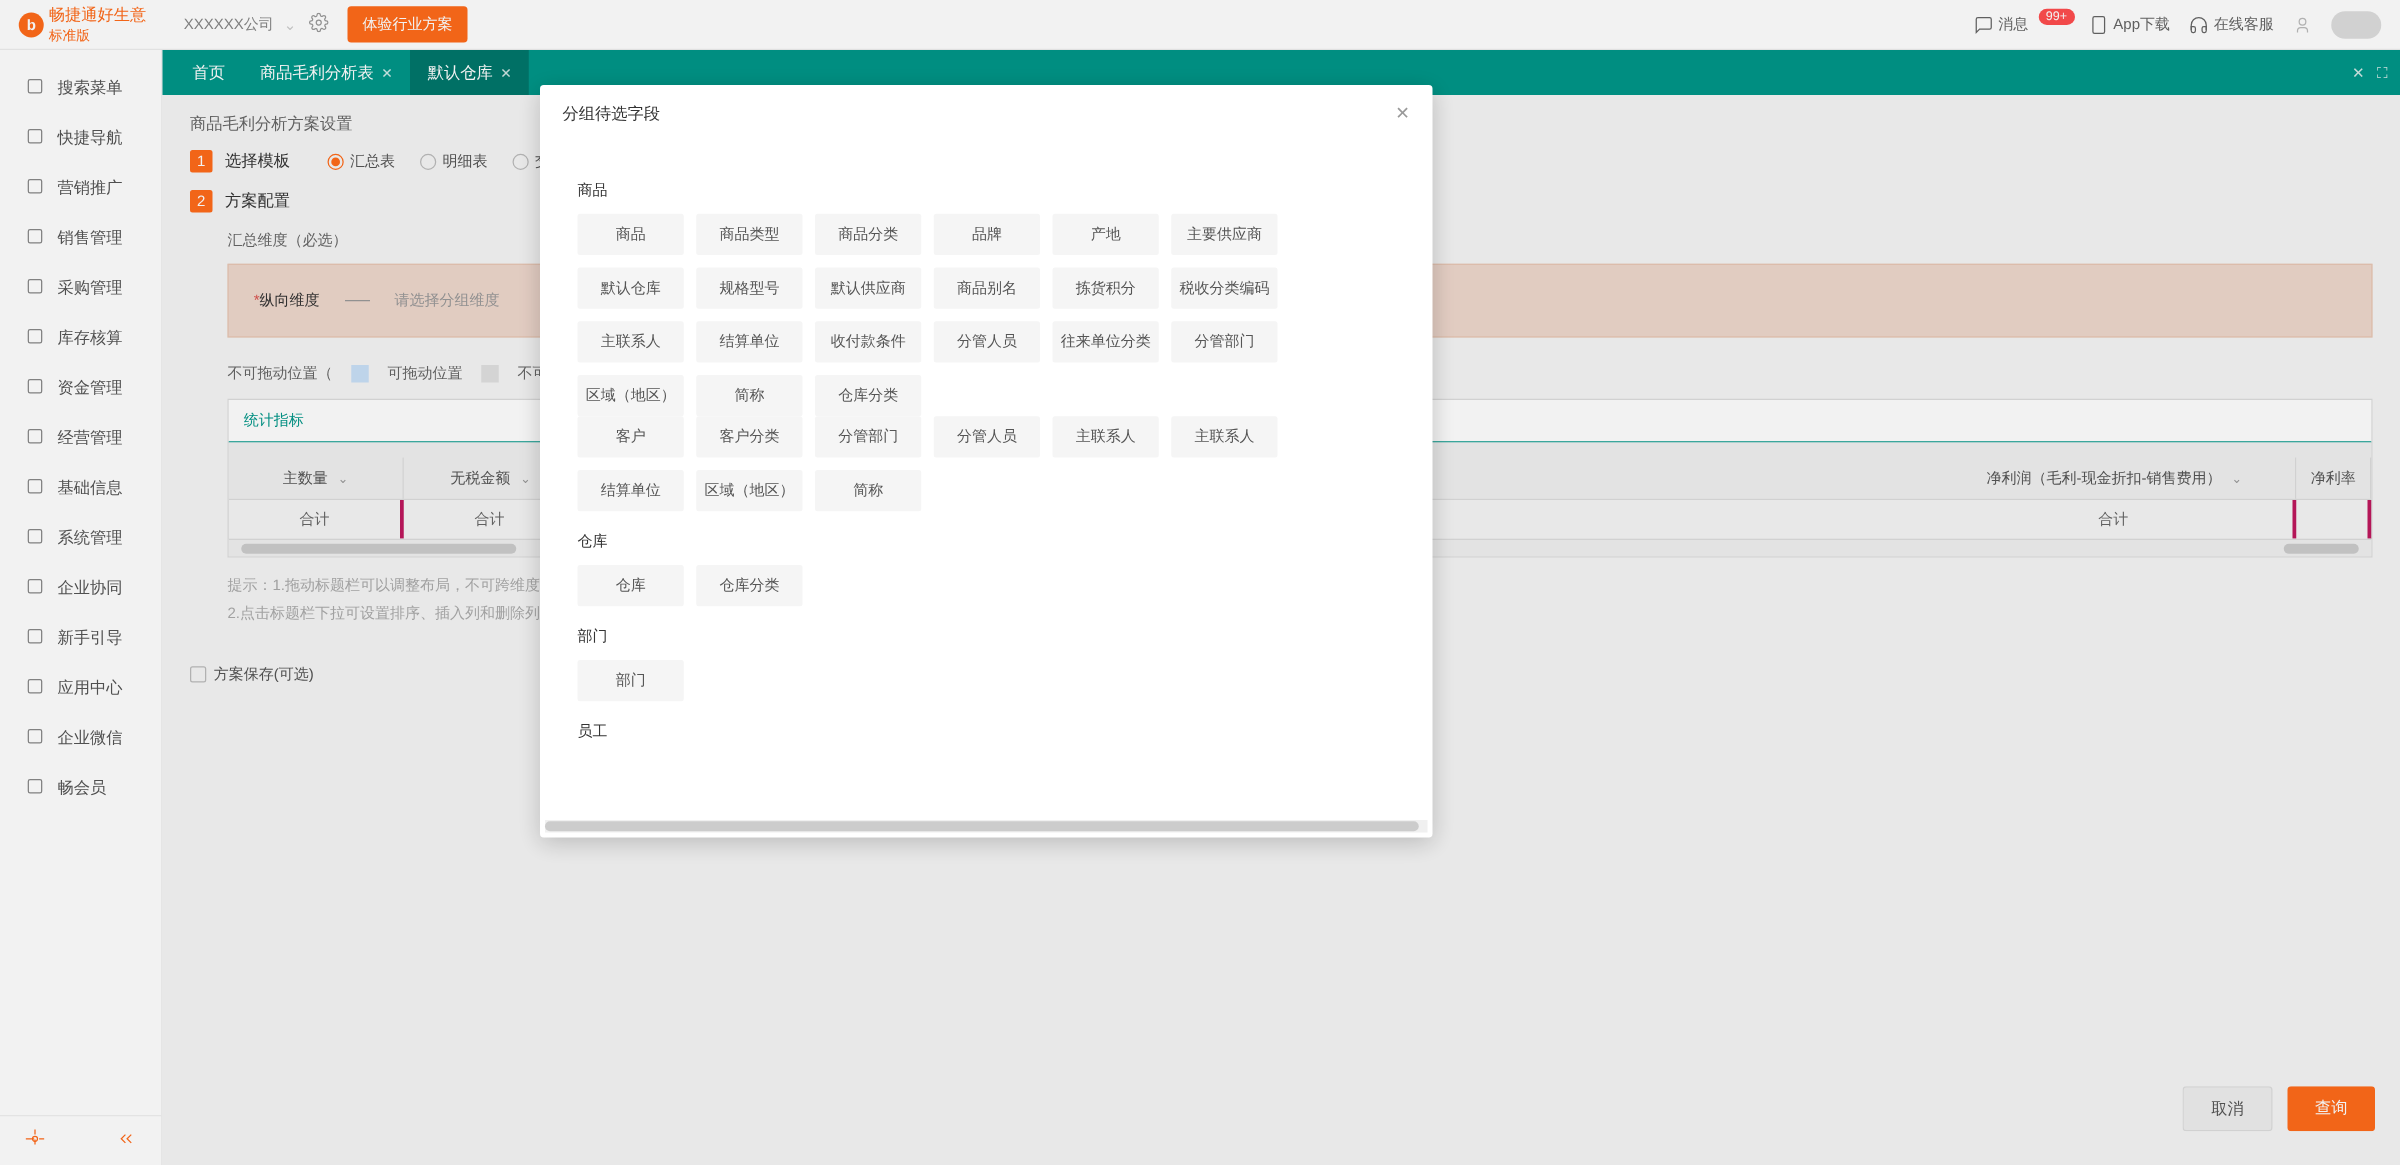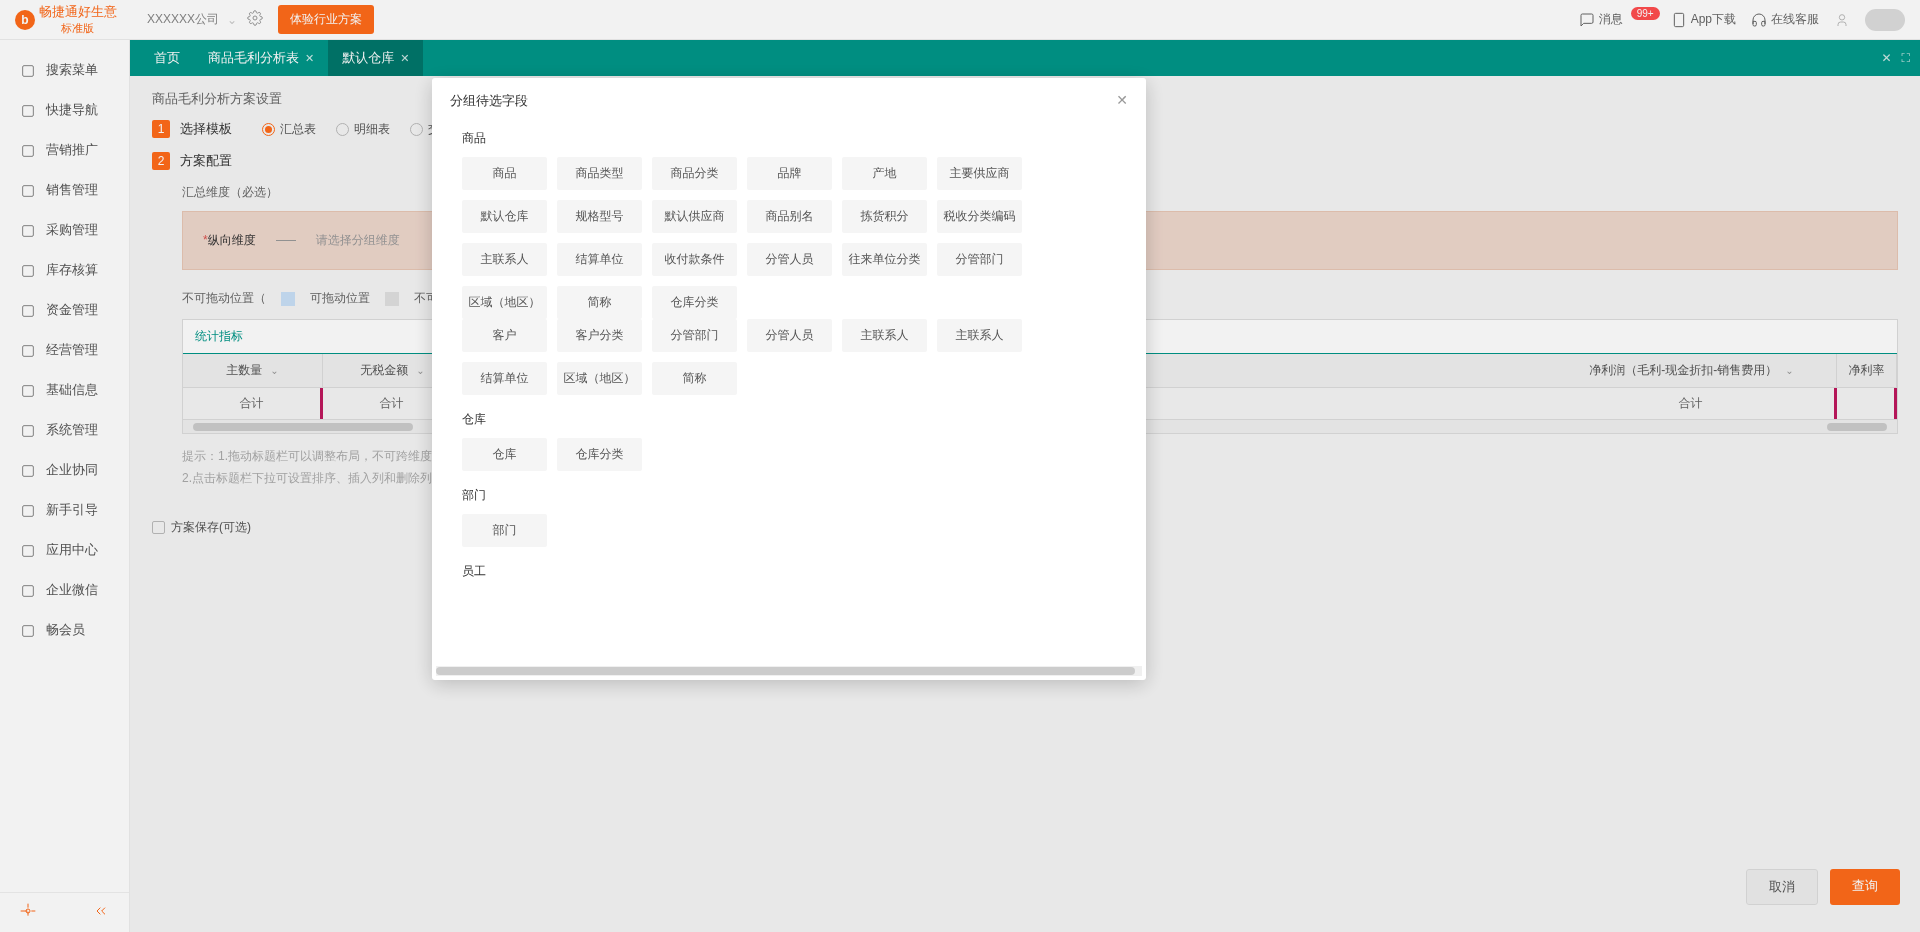--- a/index.html
+++ b/index.html
@@ -3,37 +3,37 @@
 <meta charset="utf-8">
 <style>
 * { margin: 0; padding: 0; box-sizing: border-box; }
 body { font-family: "Microsoft YaHei", Arial, sans-serif; font-size: 12px; color: #333; background: #f5f5f5; overflow: hidden; }
 
 
 .top-header { height: 40px; background: #fff; display: flex; align-items: center; padding: 0 15px; border-bottom: 1px solid #eee; }
 .logo { display: flex; align-items: center; gap: 4px; }
 .logo-icon { width: 20px; height: 20px; background: #ff6b1a; border-radius: 50%; display: flex; align-items: center; justify-content: center; color: #fff; font-weight: bold; }
 .logo-text { color: #ff6b1a; font-size: 13px; font-weight: 500; }
-.logo-sub { color: #ff6b1a; font-size: 11px; margin-left: 22px; }
+.logo-sub { color: #ff6b1a; font-size: 11px; margin-left: 0; }
 .company-select { margin-left: 30px; color: #888; display: flex; align-items: center; gap: 8px; }
 .chevron { color: #ccc; }
 .gear { color: #999; margin-left: 10px; }
 .experience-btn { margin-left: 15px; background: #ff6b1a; color: #fff; padding: 6px 12px; border-radius: 3px; font-size: 12px; }
 .header-right { margin-left: auto; display: flex; align-items: center; gap: 15px; color: #666; font-size: 12px; }
 .badge-99 { background: #ff4d4f; color: #fff; border-radius: 8px; padding: 1px 6px; font-size: 10px; position: relative; top: -6px; left: 4px; }
 .header-item { display: flex; align-items: center; gap: 4px; }
 .avatar-grey { width: 40px; height: 22px; background: #ddd; border-radius: 11px; }
 
 
 .layout { display: flex; height: calc(100vh - 40px); }
 
 
 .sidebar { width: 130px; background: #fff; border-right: 1px solid #eee; display: flex; flex-direction: column; }
 .sidebar-items { flex: 1; padding-top: 10px; }
-.sidebar-item { display: flex; align-items: flex-end; gap: 10px; padding: 11px 20px; color: #555; font-size: 13px; }
+.sidebar-item { display: flex; align-items: flex-start; gap: 10px; padding: 11px 20px; color: #555; font-size: 13px; }
 .sidebar-icon { width: 16px; height: 16px; color: #888; display: flex; align-items: center; justify-content: center; }
 .sidebar-footer { display: flex; justify-content: space-between; padding: 10px 20px; border-top: 1px solid #f0f0f0; color: #ff6b1a; }
 
 
 .main { flex: 1; display: flex; flex-direction: column; background: #f5f5f5; }
 .tabs-bar { height: 36px; background: #009688; display: flex; align-items: center; color: #fff; padding: 0 10px; position: relative; }
 .tab { padding: 0 14px; height: 36px; display: flex; align-items: center; gap: 6px; font-size: 13px; }
 .tab.active { background: #00776b; }
 .tab-close { font-size: 11px; opacity: 0.8; }
 .tabs-right { margin-left: auto; display: flex; gap: 10px; color: #cfe8e5; }
@@ -59,21 +59,21 @@
 .dim-placeholder { color: #999; }
 
 .template-row { display: flex; align-items: center; gap: 15px; margin-bottom: 12px; color: #666; }
 .legend-box { width: 14px; height: 14px; display: inline-block; }
 .legend-blue { background: #c9e0f7; }
 .legend-grey { background: #e0e0e0; }
 
 .table-wrap { border: 1px solid #ddd; }
 .table-header-green { background: #fff; border-bottom: 1px solid #009688; padding: 8px 12px; color: #009688; font-size: 12px; }
 .table-cols { display: flex; background: #f0f0f0; border-bottom: 1px solid #ddd; }
-.table-col { flex: 0 0 140px; padding: 8px 10px; display: flex; justify-content: center; align-items: center; gap: 8px; border-right: 1px solid #ddd; color: #555; }
+.table-col { flex: 0 0 140px; padding: 8px 10px; display: flex; justify-content: center; align-items: center; gap: 8px; border-right: 1px solid #ddd; color: #555; margin-top: 12px; }
 .table-col.wide { flex: 0 0 290px; }
 .col-chevron { color: #999; font-size: 10px; }
 .table-sum { display: flex; }
 .sum-cell { flex: 0 0 140px; padding: 7px 10px; text-align: center; border-right: 3px solid #be185d; color: #666; }
 .sum-cell.wide { flex: 0 0 290px; }
 .hscroll { height: 14px; background: #f0f0f0; border-top: 1px solid #ddd; position: relative; }
 .hscroll-thumb-left { position: absolute; left: 10px; top: 3px; height: 8px; width: 220px; background: #ccc; border-radius: 4px; }
 .hscroll-thumb-right { position: absolute; right: 10px; top: 3px; height: 8px; width: 60px; background: #ccc; border-radius: 4px; }
 
 .hints { margin-top: 12px; color: #aaa; font-size: 12px; line-height: 1.8; margin-left: 30px; }
@@ -81,21 +81,21 @@
 .save-row { margin-top: 30px; display: flex; align-items: center; gap: 6px; color: #555; }
 .checkbox { width: 13px; height: 13px; border: 1px solid #bbb; border-radius: 2px; }
 
 .footer-btns { position: fixed; bottom: 27px; right: 20px; display: flex; gap: 12px; }
 .btn { padding: 8px 22px; border-radius: 3px; font-size: 13px; }
 .btn-cancel { background: #eee; color: #555; border: 1px solid #ddd; }
 .btn-query { background: #ff6b1a; color: #fff; }
 
 
 .modal-backdrop { position: fixed; inset: 0; background: rgba(0,0,0,0.05); }
-.modal { position: fixed; left: 432px; top: 78px; width: 714px; height: 602px; background: #fff; box-shadow: 0 4px 20px rgba(0,0,0,0.2); border-radius: 3px; display: flex; flex-direction: column; }
+.modal { position: fixed; left: 432px; top: 68px; width: 714px; height: 602px; background: #fff; box-shadow: 0 4px 20px rgba(0,0,0,0.2); border-radius: 3px; display: flex; flex-direction: column; gap: 24px; }
 .modal-header { padding: 14px 18px; font-size: 13px; color: #333; display: flex; justify-content: space-between; }
 .modal-close { color: #999; font-size: 14px; }
 .modal-body { flex: 1; overflow-y: auto; padding: 0 30px 15px; }
 .modal-body::-webkit-scrollbar { width: 8px; }
 .modal-body::-webkit-scrollbar-thumb { background: #ccc; border-radius: 4px; }
 .modal-body::-webkit-scrollbar-track { background: #f0f0f0; }
 .field-group-title { font-size: 12px; color: #333; font-weight: 500; margin: 16px 0 10px; }
 .field-group-title:first-child { margin-top: 6px; }
 .chip-row { display: flex; flex-wrap: wrap; gap: 10px; }
 .chip { background: #f5f5f5; color: #555; padding: 8px 0; width: 85px; text-align: center; font-size: 12px; border-radius: 2px; }

